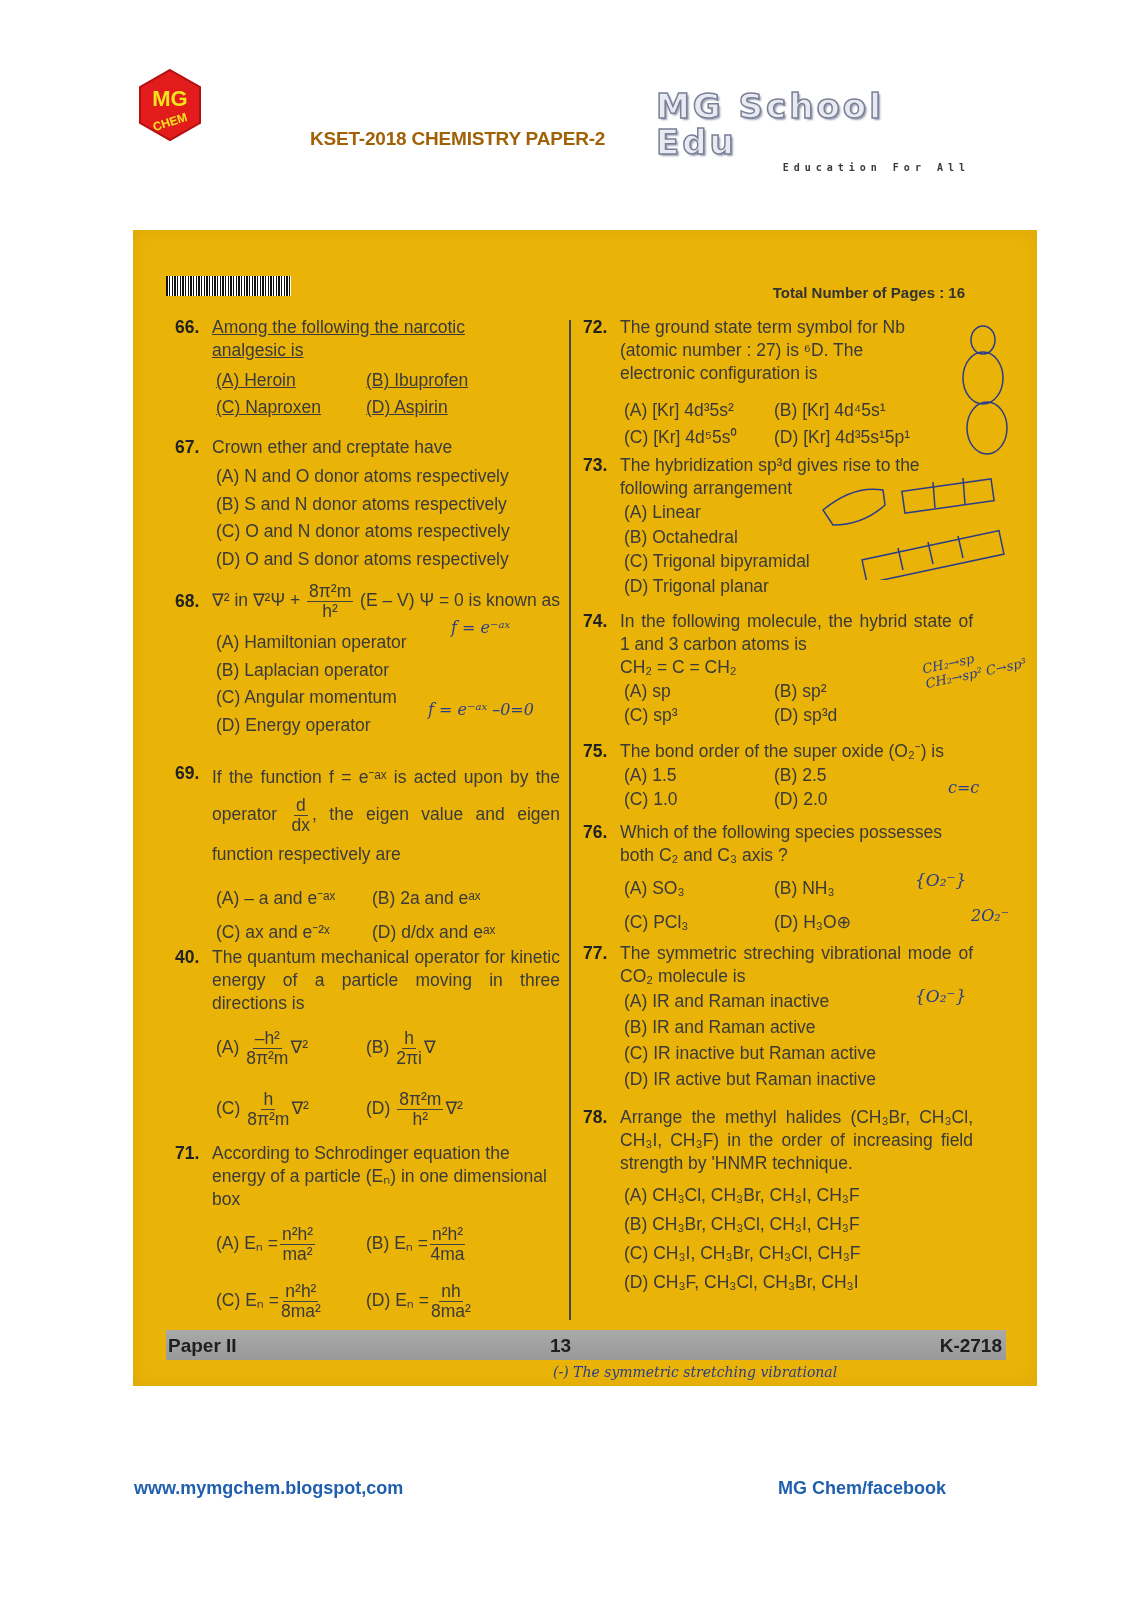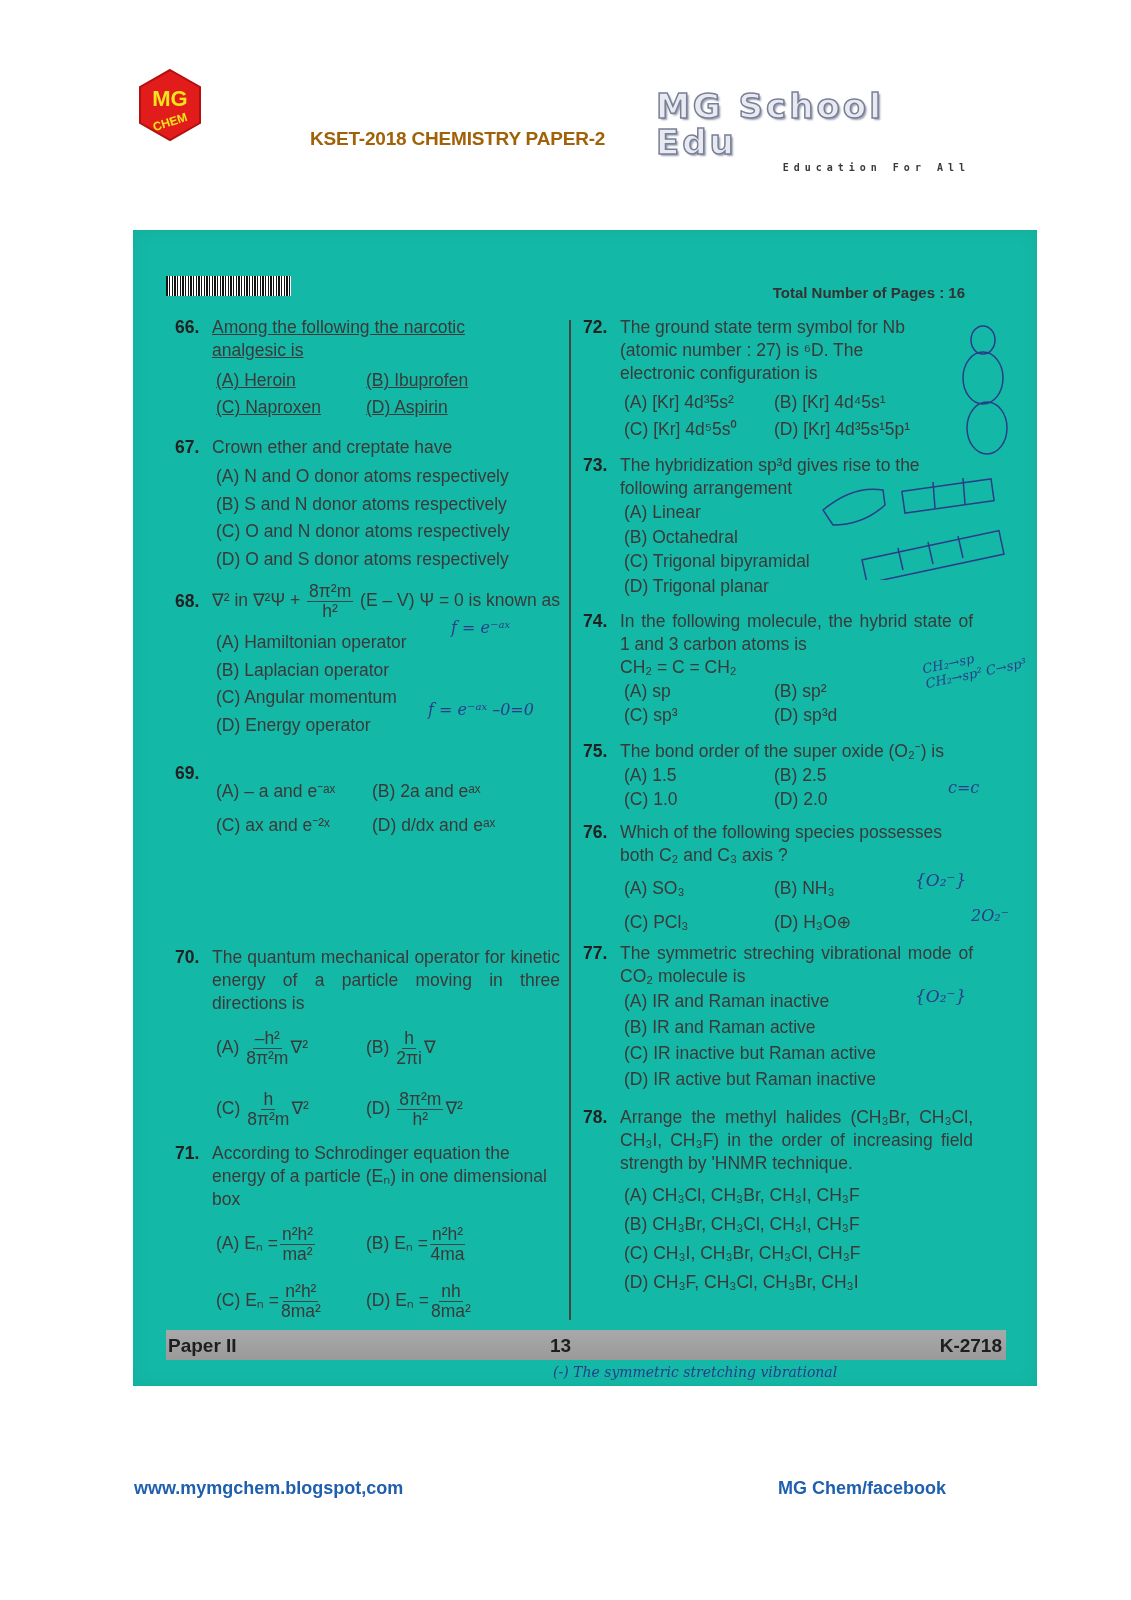--- a/index.html
+++ b/index.html
@@ -7,21 +7,21 @@
 
   
   .logo { position: absolute; left: 138px; top: 68px; width: 64px; height: 74px; }
   .logo svg { width: 100%; height: 100%; }
   .doc-title { position: absolute; left: 310px; top: 128px; font-size: 19px; font-weight: bold; color: #a16207; font-family: "Liberation Sans", sans-serif; letter-spacing: -0.2px; }
   .brand { position: absolute; left: 656px; top: 88px; width: 320px; }
   .brand-name { font-size: 34px; font-weight: bold; letter-spacing: 3px; color: #e8eaf2; -webkit-text-stroke: 1.5px #7a7f96; text-shadow: 2px 2px 2px #9aa0b4; font-family: "DejaVu Sans", sans-serif; line-height: 36px; }
   .brand-tag { font-size: 10px; font-weight: bold; letter-spacing: 5px; color: #3a3a3a; text-align: right; margin-top: 2px; font-family: "DejaVu Sans Mono", monospace; padding-right: 6px; }
 
   
-  .scan { position: absolute; left: 133px; top: 230px; width: 904px; height: 1156px; background: #14b8a6; box-shadow: inset 0 0 18px rgba(0,0,0,0.06); }
+  .scan { position: absolute; left: 133px; top: 230px; width: 904px; height: 1156px; background: #eab308; box-shadow: inset 0 0 18px rgba(0,0,0,0.06); }
   .barcode { position: absolute; left: 33px; top: 46px; width: 125px; height: 20px;
     background: repeating-linear-gradient(90deg, #111 0 2px, #fff 2px 3px, #111 3px 4px, #fff 4px 6px, #111 6px 7px, #fff 7px 8px); }
   .total-pages { position: absolute; right: 72px; top: 54px; font-size: 15px; font-weight: bold; color: #333; }
   .divider { position: absolute; left: 436px; top: 90px; width: 2px; height: 1000px; background: #444; }
 
   .col { position: absolute; top: 86px; }
   .col-left { left: 42px; width: 385px; }
   .col-right { left: 450px; width: 390px; }
 
   .q { position: absolute; font-size: 17.5px; line-height: 23px; color: #3a3a3a; }
@@ -104,30 +104,37 @@
       <div class="opts" style="margin-top:4px; line-height:27.5px;">
         <span class="opt">(A) Hamiltonian operator</span>
         <span class="opt">(B) Laplacian operator</span>
         <span class="opt">(C) Angular momentum</span>
         <span class="opt">(D) Energy operator</span>
       </div>
     </div>
 
     <div class="q" style="top:446px; width:385px;">
       <span class="num">69.</span>
+      <div class="stem" style="line-height:30px; text-align:justify;">
+        <span>If the function f = e⁻ᵃˣ is acted upon by the operator</span>
+        <span class="frac">
+            <span class="top">d</span>
+            <span>dx</span>
+          </span><span>, the eigen value and eigen function respectively are</span>
+      </div>
       <div class="opts opt-grid wide" style="margin-top:12px; line-height:34px;">
         <span>(A) – a and e⁻ᵃˣ</span>
         <span>(B) 2a and eᵃˣ</span>
         <span>(C) ax and e⁻²ˣ</span>
         <span>(D) d/dx and eᵃˣ</span>
       </div>
     </div>
 
     <div class="q" style="top:630px; width:385px;">
-      <span class="num">70.</span>
+      <span class="num">40.</span>
       <div class="stem" style="text-align:justify;">The quantum mechanical operator for kinetic energy of a particle moving in three directions is</div>
       <div class="opts opt-grid" style="margin-top:10px; row-gap:14px;">
         <span><span>(A)</span> <span class="frac">
               <span class="top">–h²</span>
               <span>8π²m</span>
             </span><span>∇²</span></span>
         <span><span>(B)</span> <span class="frac">
               <span class="top">h</span>
               <span>2πi</span>
             </span><span>∇</span></span>
@@ -164,21 +171,21 @@
             </span></span>
       </div>
     </div>
   </div>
 
   <div class="col col-right">
 
     <div class="q" style="top:0px; width:390px;">
       <span class="num">72.</span>
       <div class="stem" style="width:300px;">The ground state term symbol for Nb (atomic number : 27) is ⁶D. The electronic configuration is</div>
-      <div class="opts opt-grid" style="margin-top:4px; line-height:27px;">
+      <div class="opts opt-grid" style="margin-top:12px; line-height:27px;">
         <span>(A) [Kr] 4d³5s²</span>
         <span>(B) [Kr] 4d⁴5s¹</span>
         <span>(C) [Kr] 4d⁵5s⁰</span>
         <span>(D) [Kr] 4d³5s¹5p¹</span>
       </div>
     </div>
 
     <div class="q" style="top:138px; width:390px;">
       <span class="num">73.</span>
       <div class="stem">The hybridization sp³d gives rise to the following arrangement</div>

